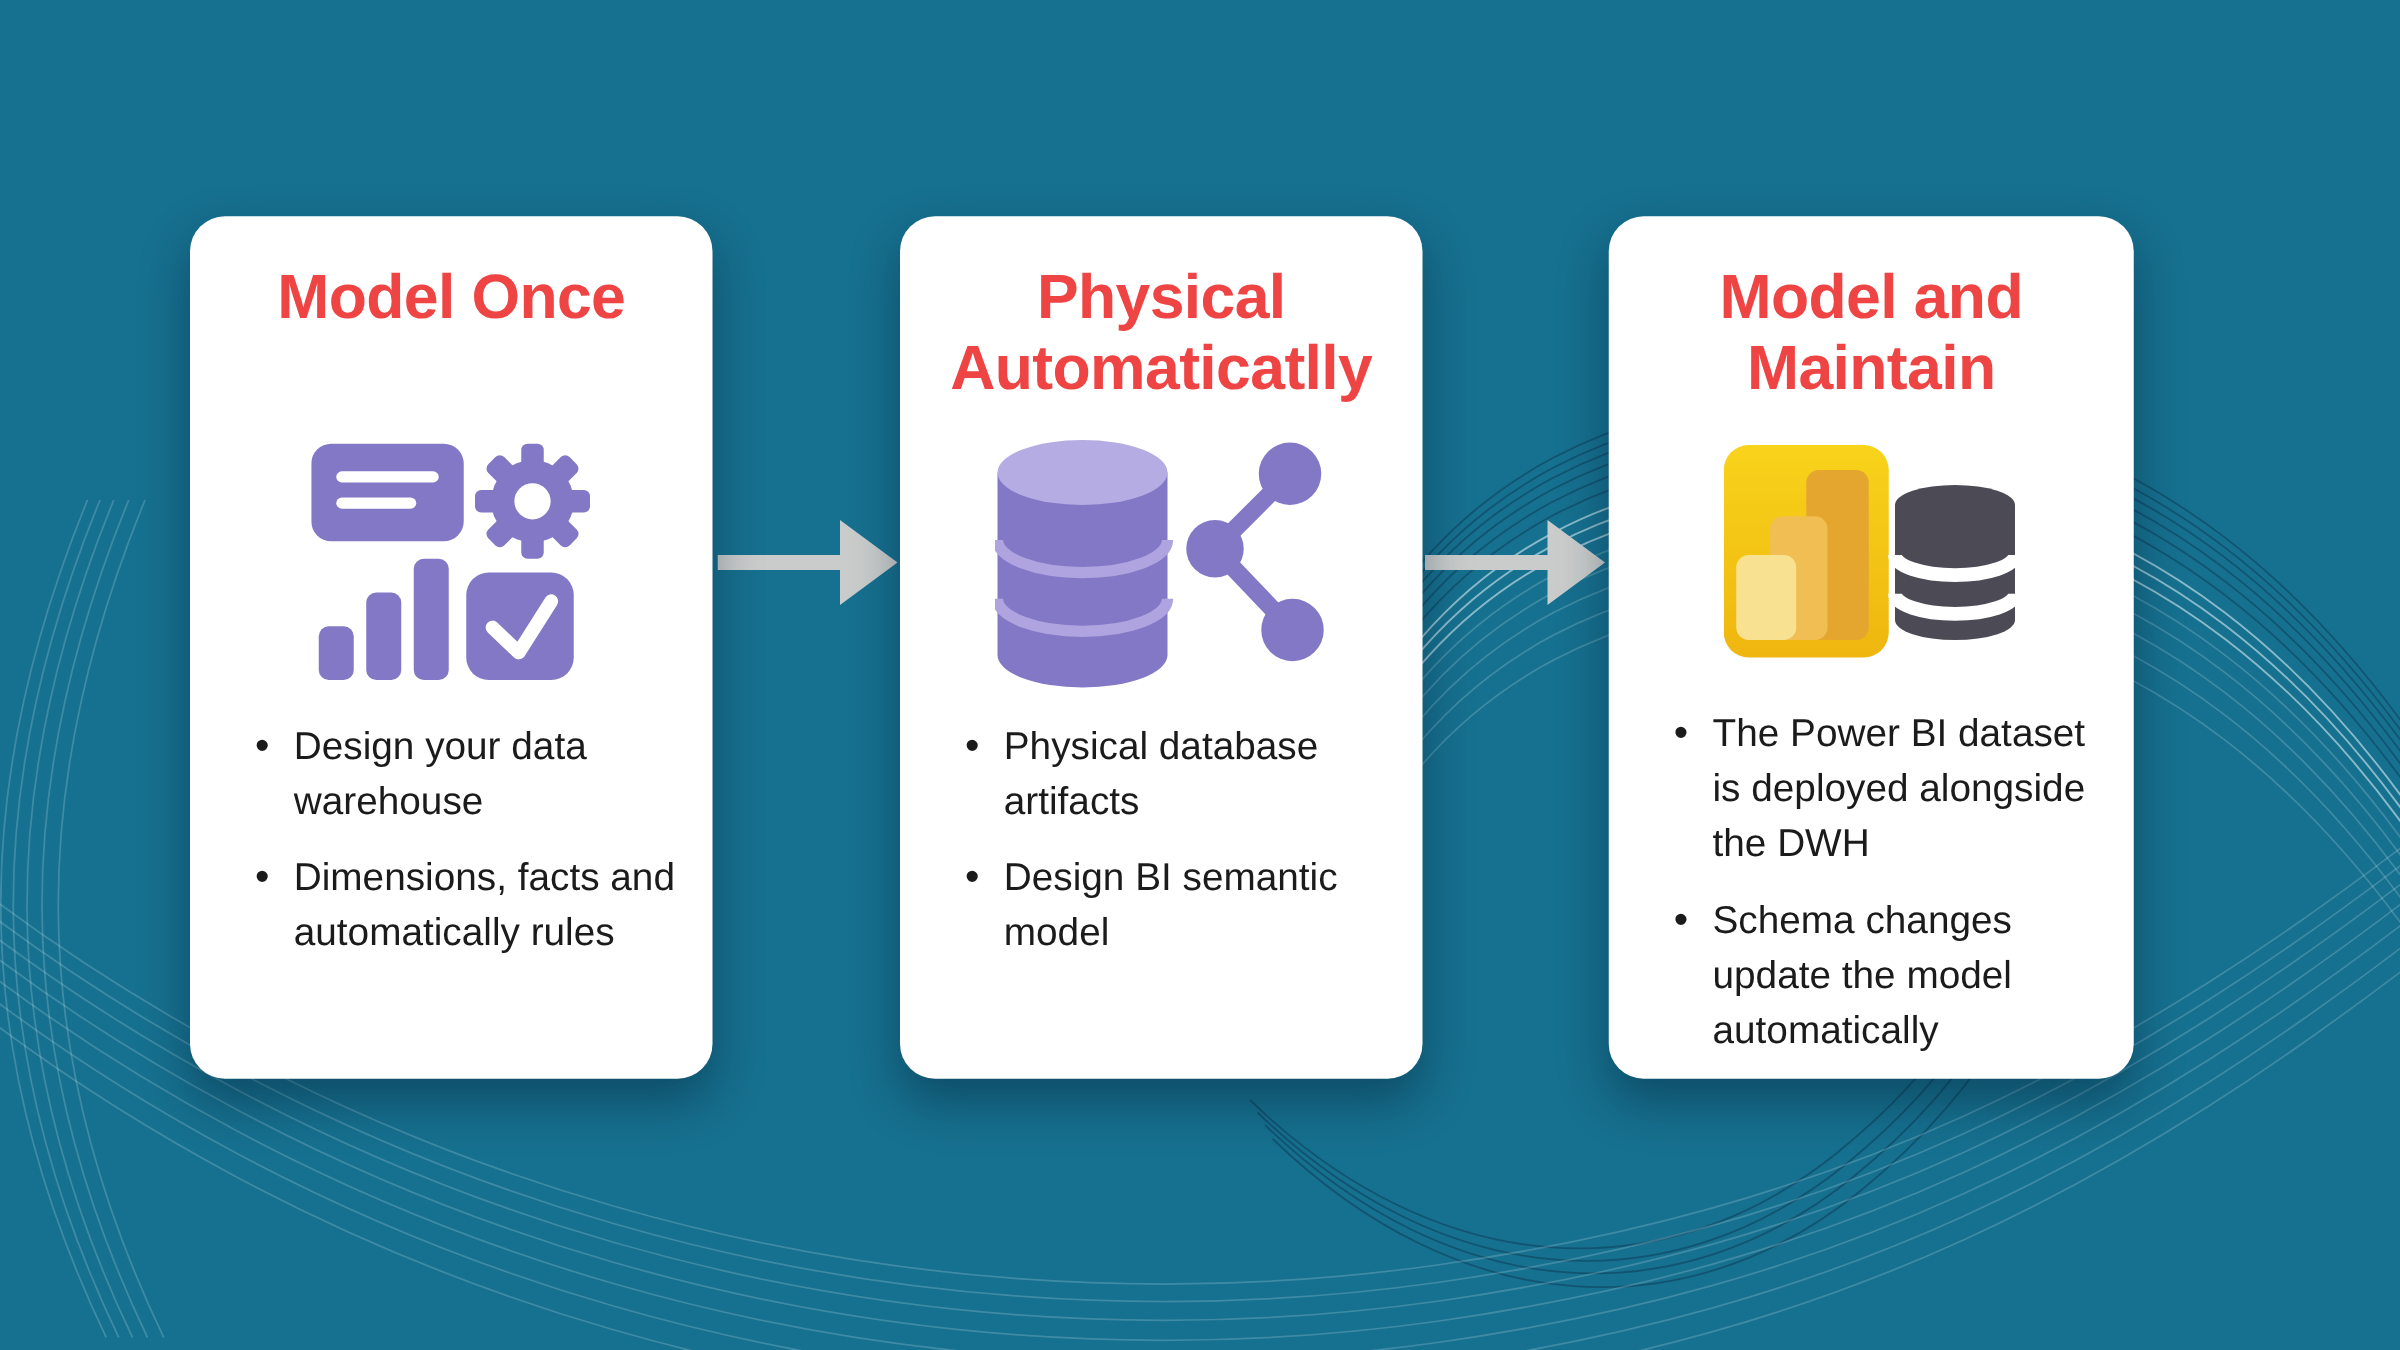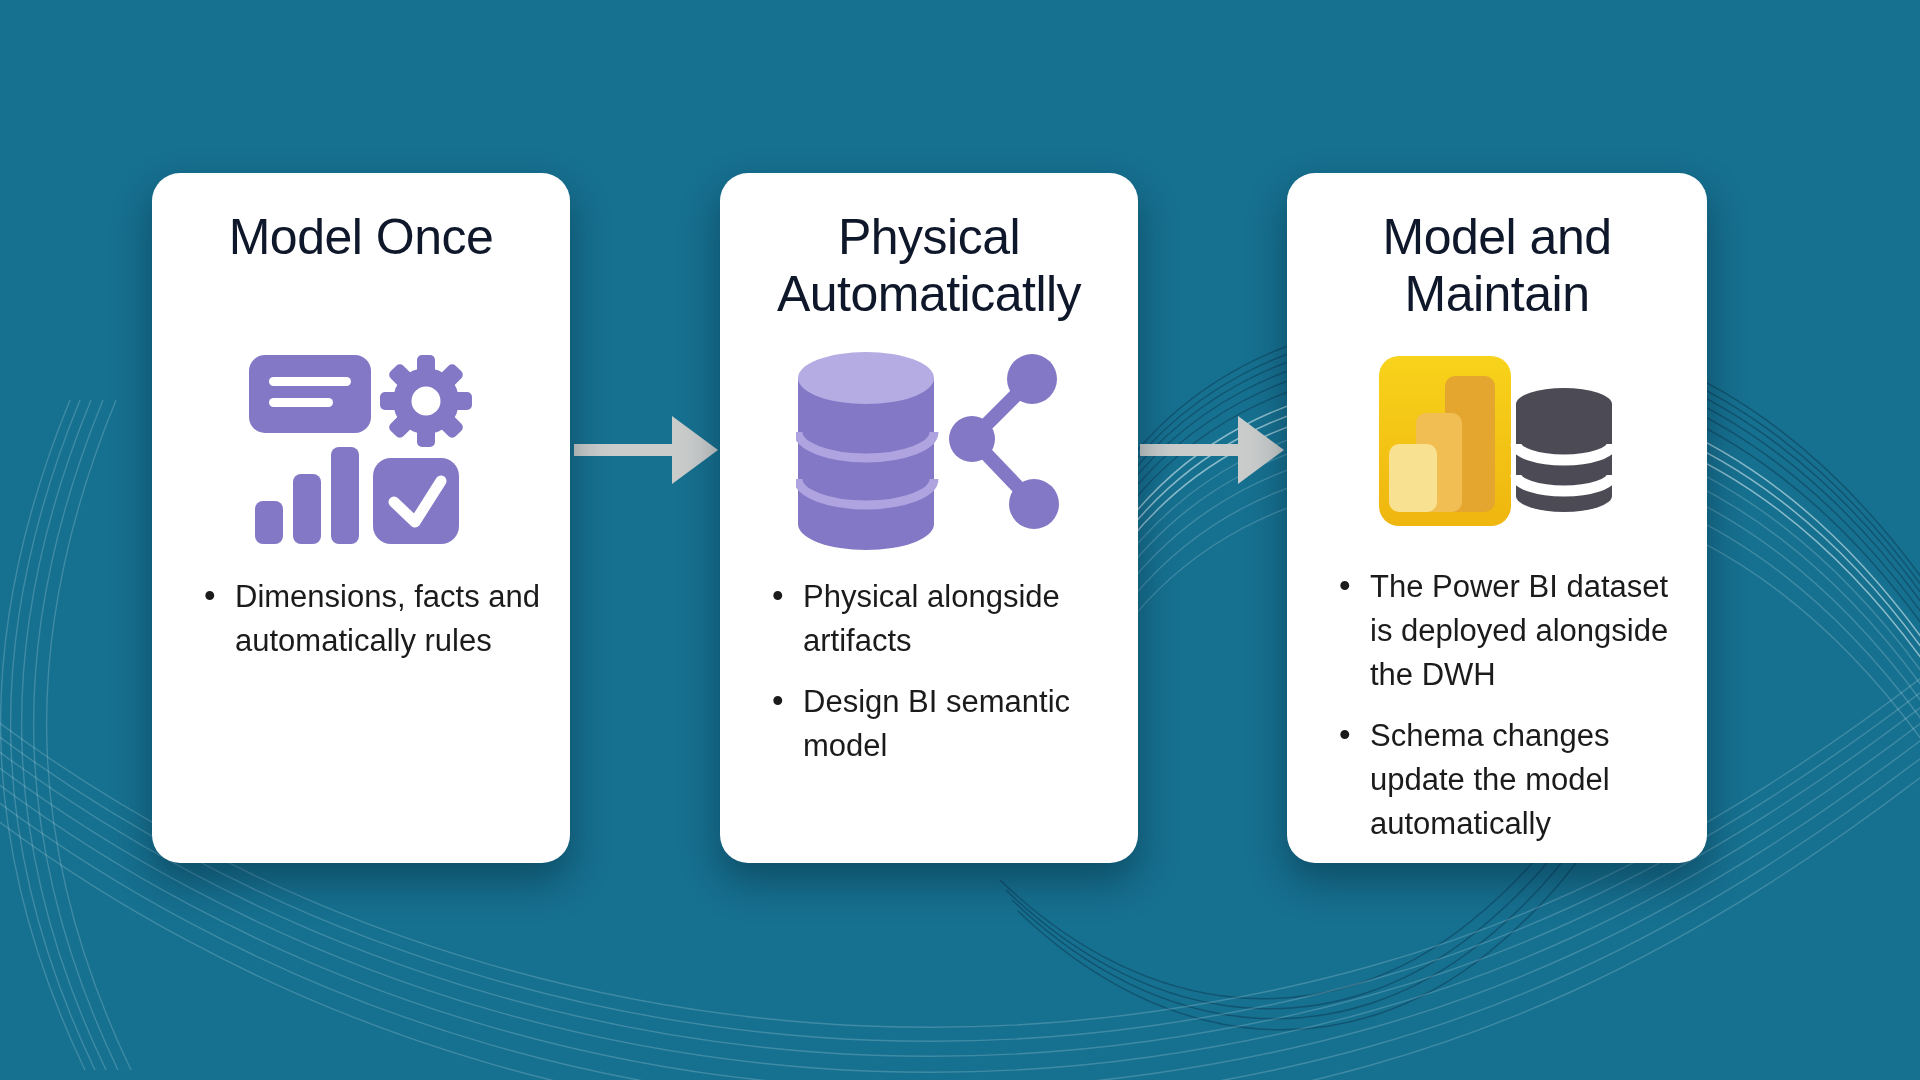--- a/index.html
+++ b/index.html
@@ -13,21 +13,21 @@
     border-radius:28px;box-shadow:0 18px 38px rgba(0,22,40,.38);
     display:flex;flex-direction:column;align-items:center;z-index:2;
   }
   .card1{left:152px;}
   .card2{left:720px;}
   .card3{left:1287px;width:420px;}
   .title-wrap{
     height:124px;margin-top:36px;display:flex;align-items:flex-start;justify-content:center;width:400px;
   }
   .card-title{
-    font-size:50px;line-height:57px;font-weight:normal;color:#0f172a;
+    font-size:50px;line-height:57px;font-weight:bold;color:#ef4444;
     text-align:center;letter-spacing:-0.5px;margin:0;
   }
   .icon-area{height:232px;width:100%;display:flex;align-items:center;justify-content:center;}
   ul.bullets{margin:10px 22px 0 50px;padding:0;align-self:flex-start;}
   ul.bullets li{
     list-style:none;position:relative;padding-left:33px;margin-bottom:17px;
     font-size:31px;line-height:44px;color:#1b1b1b;max-width:315px;
   }
   ul.bullets li::before{
     content:"•";position:absolute;left:2px;top:-1px;font-size:33px;color:#1b1b1b;
@@ -120,20 +120,21 @@
           <rect x="82" y="94" width="28" height="97" rx="8"></rect>
         </g>
 
         <g>
           <rect x="124" y="105" width="86" height="86" rx="18" fill="#8278C6"></rect>
           <path d="M145 149 L166 169 L192 128" fill="none" stroke="#ffffff" stroke-width="11" stroke-linecap="round" stroke-linejoin="round"></path>
         </g>
       </svg>
     </div>
     <ul class="bullets">
+      <li>Design your data warehouse</li>
       <li>Dimensions, facts and automatically rules</li>
     </ul>
   </div>
 
   <svg class="arrow arrow1" viewBox="0 0 144 88" aria-hidden="true">
     <path d="M0 38 H98 V10 L144 44 L98 78 V50 H0 Z" fill="#C9CCCB"></path>
   </svg>
 
   <div class="card card2">
     <div class="title-wrap">
@@ -151,21 +152,21 @@
 
         <g>
           <path d="M176 93 L236 33 M176 93 L238 158" stroke="#8278C6" stroke-width="14" fill="none"></path>
           <circle cx="236" cy="33" r="25" fill="#8278C6"></circle>
           <circle cx="176" cy="93" r="23" fill="#8278C6"></circle>
           <circle cx="238" cy="158" r="25" fill="#8278C6"></circle>
         </g>
       </svg>
     </div>
     <ul class="bullets">
-      <li>Physical alongside artifacts</li>
+      <li>Physical database artifacts</li>
       <li>Design BI semantic model</li>
     </ul>
   </div>
 
   <svg class="arrow arrow2" viewBox="0 0 144 88" aria-hidden="true">
     <path d="M0 38 H98 V10 L144 44 L98 78 V50 H0 Z" fill="#C9CCCB"></path>
   </svg>
 
   <div class="card card3">
     <div class="title-wrap">

